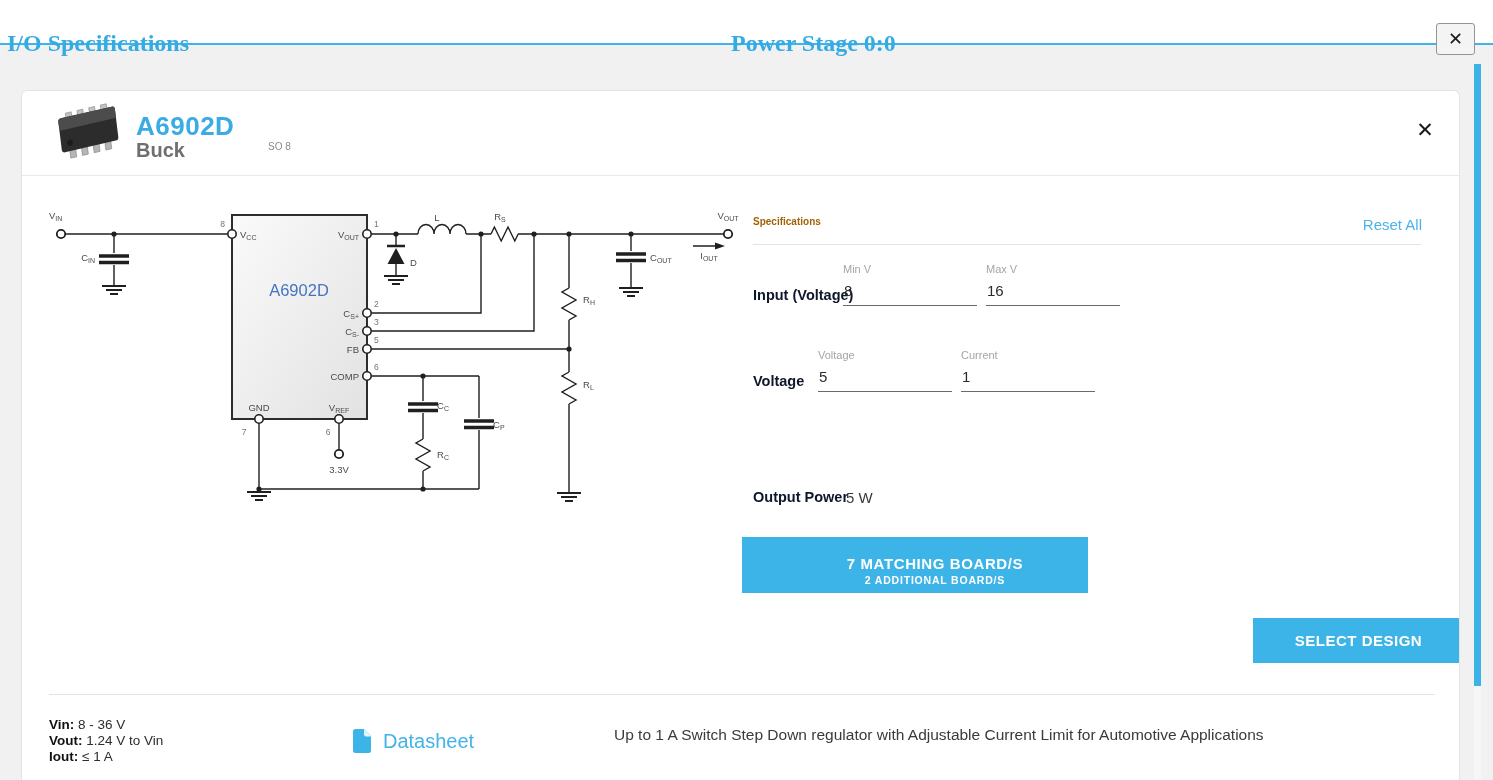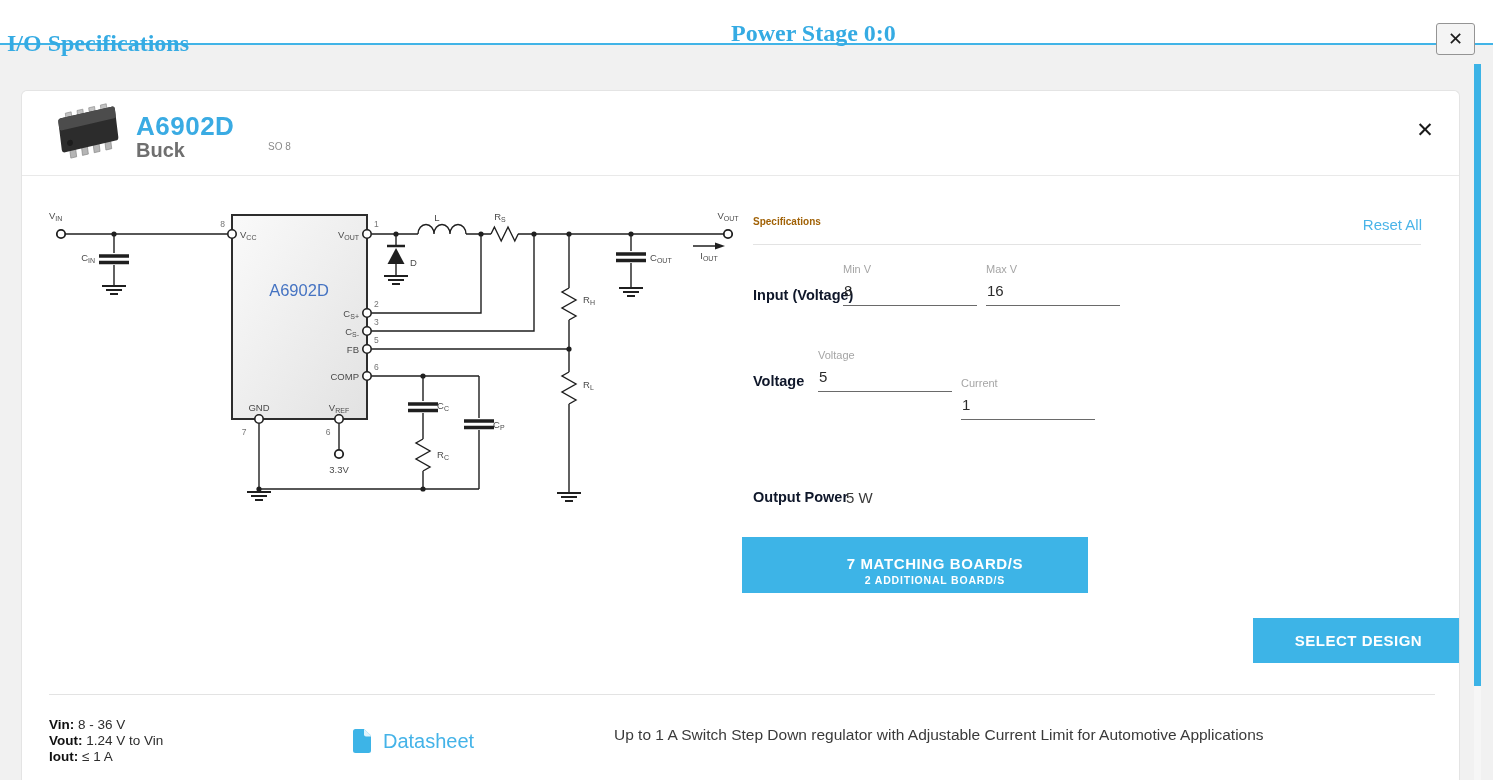--- a/index.html
+++ b/index.html
@@ -4,21 +4,21 @@
 <style>
   * { margin:0; padding:0; box-sizing:border-box; }
   html,body { width:1493px; height:780px; overflow:hidden; }
   body { font-family:"Liberation Sans", sans-serif; background:#f1f1f1; position:relative; }
 
   
   .topbar { position:absolute; top:0; left:0; width:1493px; height:45px; background:#ffffff;
             border-bottom:2px solid #41b4e7; z-index:5; }
   .topbar-title { position:absolute; left:7px; top:30px; font-family:"Liberation Serif", serif;
                   font-weight:bold; font-size:24px; color:#35abe3; }
-  .stage-title  { position:absolute; left:731px; top:20px; font-family:"Liberation Serif", serif;
+  .stage-title  { position:absolute; left:731px; top:30px; font-family:"Liberation Serif", serif;
                   font-weight:bold; font-size:24px; color:#35abe3; }
   .win-close { position:absolute; right:18px; top:23px; width:39px; height:32px; background:#f4f4f4;
                border:1px solid #949494; border-radius:3px; font-size:18px; color:#1c1c1c;
                display:flex; align-items:center; justify-content:center; cursor:pointer; }
 
   
   .sb-track { position:absolute; top:64px; bottom:0; left:1474px; width:7px; background:#f6f6f6; z-index:6; }
   .sb-thumb { position:absolute; top:0; left:0; width:7px; height:622px; background:#3cb3e6; }
 
   
@@ -240,21 +240,21 @@
   <div class="field" style="left:964px; top:172px;">
     <div class="field-label">Max V</div>
     <input type="text" value="16" style="">
   </div>
 
   <div class="row-label" style="left:731px; top:282px;">Voltage</div>
   <div class="field" style="left:796px; top:258px;">
     <div class="field-label">Voltage</div>
     <input type="text" value="5" style="">
   </div>
-  <div class="field" style="left:939px; top:258px;margin-top:28px;">
+  <div class="field" style="left:939px; top:258px;">
     <div class="field-label">Current</div>
     <input type="text" value="1" style="">
   </div>
 
   <div class="row-label" style="left:731px; top:398px;">Output Power</div>
   <div class="op-value" style="left:824px; top:398px;">5 W</div>
 
   <button class="btn-matching">
     <div class="l1">7 MATCHING BOARD/S</div>
     <div class="l2">2 ADDITIONAL BOARD/S</div>

